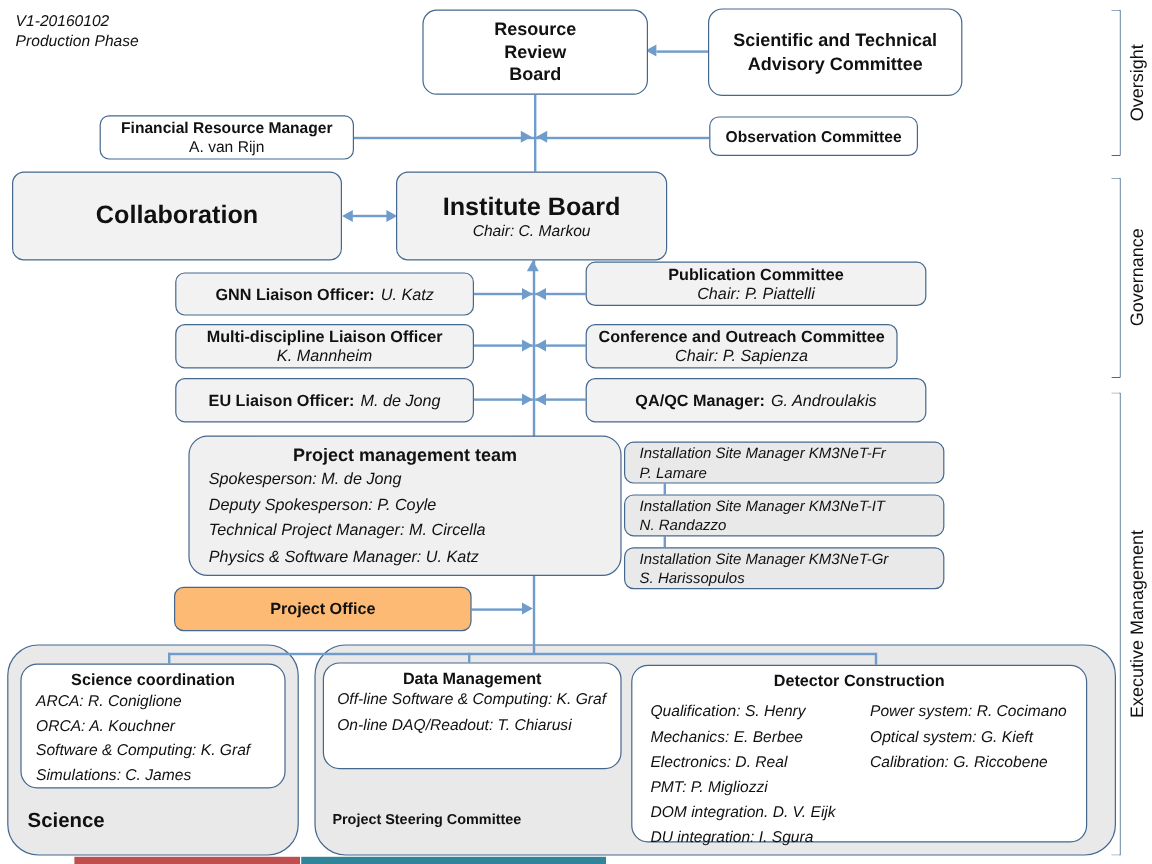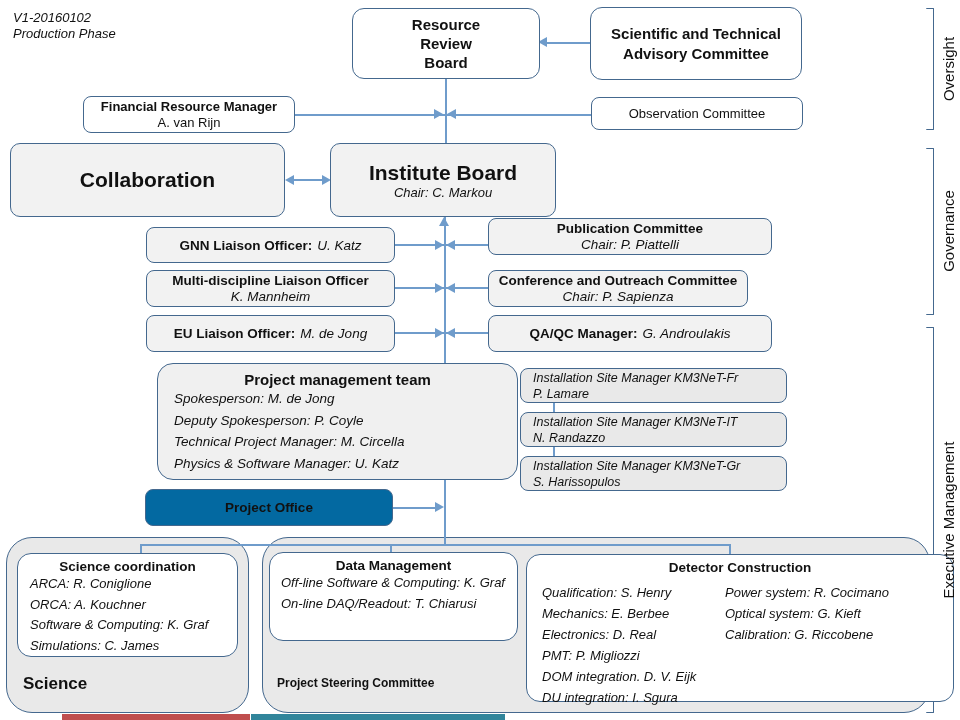--- a/index.html
+++ b/index.html
@@ -94,21 +94,21 @@
 
 <div class="box ccol" style="left:590px;top:7px;width:212px;height:73px;border-radius:12px;font-size:15px;line-height:20px;font-weight:bold;padding:6px 14px;">
   <div>Scientific and Technical Advisory Committee</div>
 </div>
 
 <div class="box ccol" style="left:83px;top:96px;width:212px;height:37px;border-radius:8px;font-size:13px;line-height:16px;">
   <div class="b">Financial Resource Manager</div>
   <div>A. van Rijn</div>
 </div>
 
-<div class="box crow" style="left:591px;top:97px;width:212px;height:33px;border-radius:8px;font-size:13px;font-weight:normal;">
+<div class="box crow" style="left:591px;top:97px;width:174px;height:33px;border-radius:8px;font-size:13px;font-weight:bold;">
   <div>Observation Committee</div>
 </div>
 
 <div class="box fill crow" style="left:10px;top:143px;width:275px;height:74px;border-radius:10px;font-size:21px;font-weight:bold;">
   <div>Collaboration</div>
 </div>
 
 <div class="box fill ccol" style="left:330px;top:143px;width:226px;height:74px;border-radius:10px;">
   <div class="b" style="font-size:21px;line-height:25px;">Institute Board</div>
   <div class="i" style="font-size:13px;">Chair: C. Markou</div>
@@ -160,21 +160,21 @@
 </div>
 <div class="box fill2" style="left:520px;top:412px;width:267px;height:35px;border-radius:8px;font-size:12.5px;font-style:italic;line-height:15.5px;padding:2px 12px;">
   <div>Installation Site Manager KM3NeT-IT</div>
   <div>N. Randazzo</div>
 </div>
 <div class="box fill2" style="left:520px;top:456px;width:267px;height:35px;border-radius:8px;font-size:12.5px;font-style:italic;line-height:15.5px;padding:2px 12px;">
   <div>Installation Site Manager KM3NeT-Gr</div>
   <div>S. Harissopulos</div>
 </div>
 
-<div class="box crow" style="left:145px;top:489px;width:248px;height:37px;border-radius:8px;background:#0369a1;font-size:13.5px;font-weight:bold;">
+<div class="box crow" style="left:145px;top:489px;width:248px;height:37px;border-radius:8px;background:#fdba74;font-size:13.5px;font-weight:bold;">
   <div>Project Office</div>
 </div>
 
 <div class="box container" style="left:6px;top:537px;width:243px;height:176px;">
   <div class="box" style="left:10px;top:15px;width:221px;height:104px;border-radius:14px;">
     <div class="title-sm" style="margin-top:5px;">Science coordination</div>
     <div class="items" style="position:relative;padding-left:12px;line-height:20.5px;">
       <div>ARCA: R. Coniglione</div>
       <div>ORCA: A. Kouchner</div>
       <div>Software &amp; Computing: K. Graf</div>
@@ -185,21 +185,21 @@
 </div>
 
 <div class="box container" style="left:262px;top:537px;width:668px;height:176px;">
   <div class="box" style="left:6px;top:14px;width:249px;height:89px;border-radius:14px;">
     <div class="title-sm" style="margin-top:5px;">Data Management</div>
     <div class="items" style="position:relative;padding-left:11px;line-height:20.5px;">
       <div>Off-line Software &amp; Computing: K. Graf</div>
       <div>On-line DAQ/Readout: T. Chiarusi</div>
     </div>
   </div>
-  <div class="box" style="left:263px;top:16px;width:428px;height:148px;border-radius:14px;">
+  <div class="box" style="left:263px;top:16px;width:380px;height:148px;border-radius:14px;">
     <div class="title-sm" style="margin-top:5px;">Detector Construction</div>
     <div class="items" style="left:15px;top:27px;line-height:21px;">
       <div>Qualification: S. Henry</div>
       <div>Mechanics: E. Berbee</div>
       <div>Electronics: D. Real</div>
       <div>PMT: P. Migliozzi</div>
       <div>DOM integration. D. V. Eijk</div>
       <div>DU integration: I. Sgura</div>
     </div>
     <div class="items" style="left:198px;top:27px;line-height:21px;">

